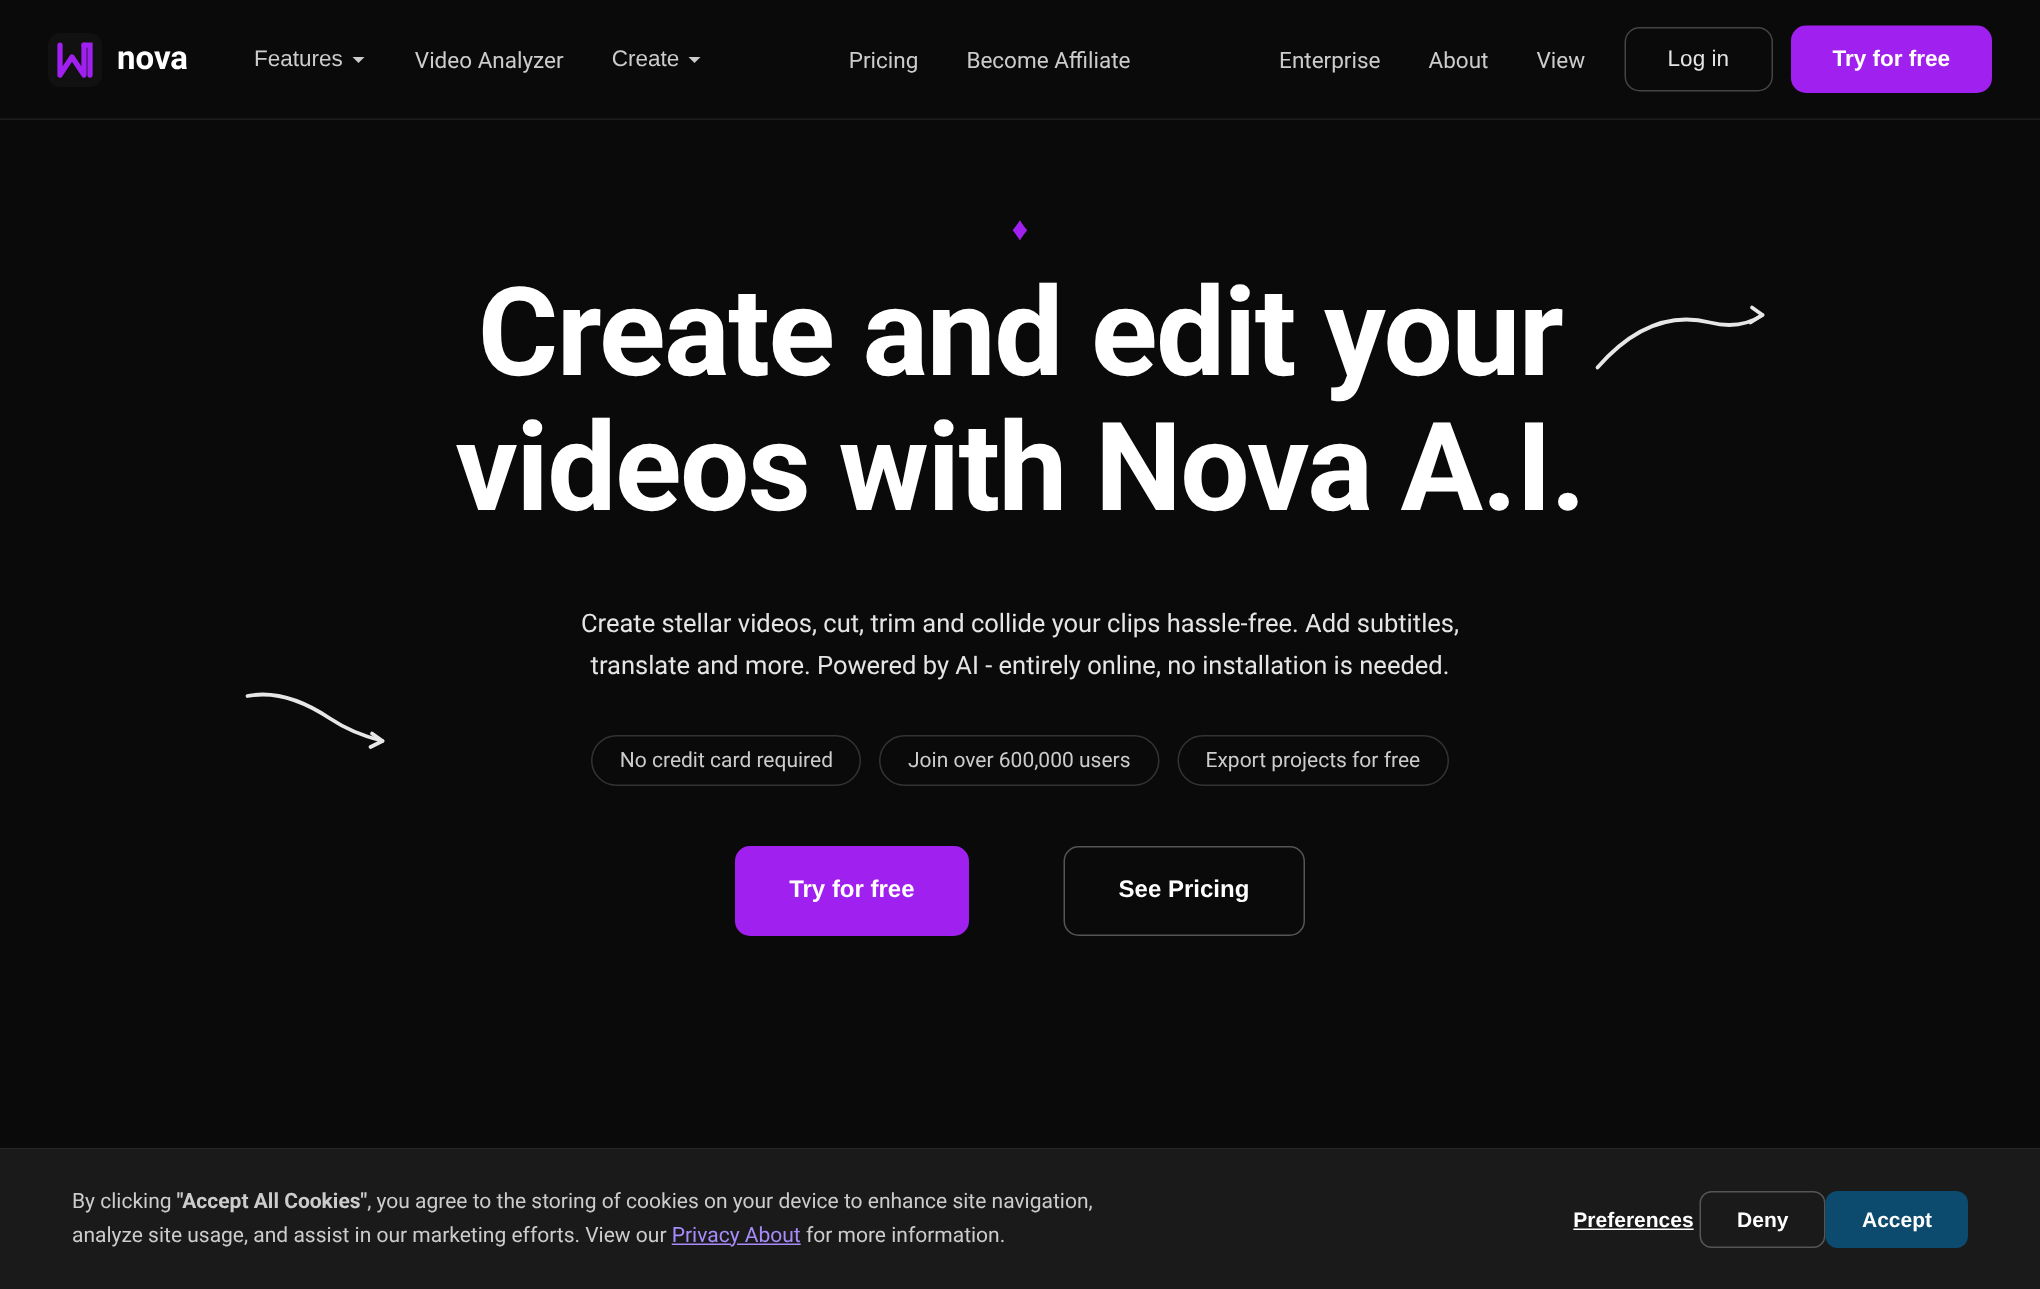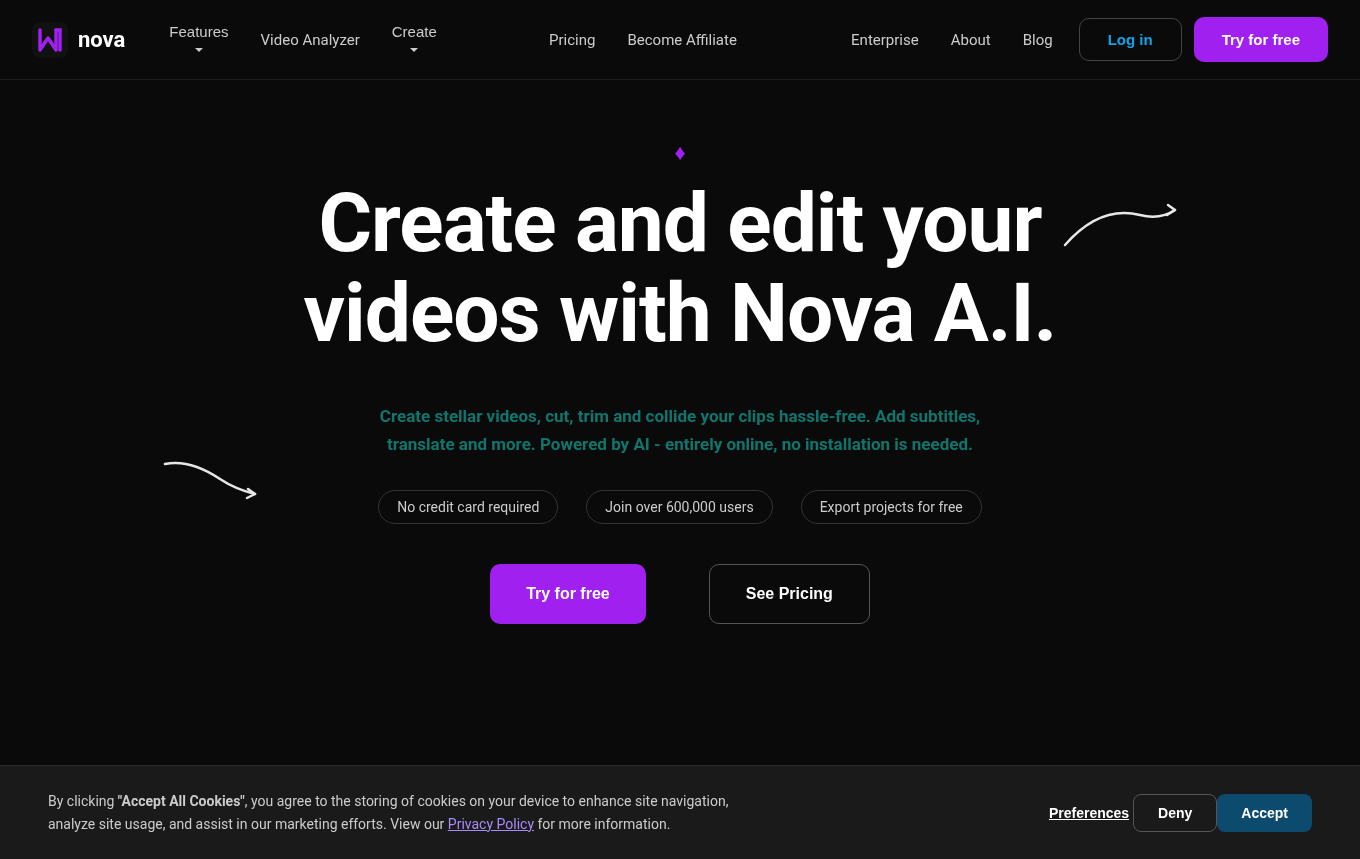--- a/index.html
+++ b/index.html
@@ -54,21 +54,20 @@
       color: #ccc;
       font-size: 15px;
       cursor: pointer;
       padding: 8px 12px;
       border-radius: 6px;
       text-decoration: none;
       display: flex;
       align-items: center;
       gap: 4px;
       transition: color 0.2s;
-      flex-direction: column;
     }
     .chevron {
       width: 12px;
       height: 12px;
       display: inline-block;
     }
 
     .nav-right {
       display: flex;
       align-items: center;
@@ -84,23 +83,23 @@
       color: #ccc;
       font-size: 15px;
       text-decoration: none;
       padding: 8px 14px;
       border-radius: 6px;
     }
 
     .btn-login {
       background: transparent;
       border: 1.5px solid #444;
-      color: #0ea5e9;
+      color: #e5e5e5;
       font-size: 15px;
-      font-weight: 700;
+      font-weight: 400;
       padding: 12px 28px;
       border-radius: 10px;
       cursor: pointer;
       transition: border-color 0.2s;
     }
 
     .btn-try {
       background: #a020f0;
       border: none;
       color: #fff;
@@ -149,30 +148,29 @@
       font-size: clamp(52px, 7vw, 82px);
       font-weight: 700;
       line-height: 1.1;
       letter-spacing: -1px;
       max-width: 800px;
       margin-bottom: 44px;
     }
 
     .hero-subtitle {
       font-size: 17px;
-      color: #0f766e;
+      color: #e5e5e5;
       max-width: 620px;
       line-height: 1.65;
       margin-bottom: 32px;
-      font-weight: bold;
     }
 
     .hero-badges {
       display: flex;
-      gap: 28px;
+      gap: 12px;
       flex-wrap: wrap;
       justify-content: flex-start;
       margin-bottom: 40px;
     }
     .badge {
       border: 1.5px solid #333;
       border-radius: 999px;
       padding: 8px 18px;
       font-size: 14px;
       color: #ccc;
@@ -315,21 +313,21 @@
     </li>
     <li>
       <a href="#">Become Affiliate</a>
     </li>
   </ul>
 
   <div class="nav-right">
     <ul class="nav-center">
       <li><a href="#">Enterprise</a></li>
       <li><a href="#">About</a></li>
-      <li><a href="#">Blog</a></li>
+      <li><a href="#">View</a></li>
     </ul>
     <button class="btn-login">Log in</button>
     <button class="btn-try">Try for free</button>
   </div>
 </nav>
 
 <section class="hero">
 
   <svg class="deco-arrow-right" viewBox="0 0 120 50" fill="none" xmlns="http://www.w3.org/2000/svg">
     <path d="M5 45 Q40 5 80 15 Q100 20 115 10" stroke="#fff" stroke-width="2.5" stroke-linecap="round" fill="none"></path>
@@ -354,20 +352,20 @@
   </div>
 
   <div class="hero-actions">
     <button class="btn-hero-primary">Try for free</button>
     <button class="btn-hero-secondary">See Pricing</button>
   </div>
 </section>
 
 <div class="cookie-banner">
   <p class="cookie-text">
-    <span>By clicking </span><strong>"Accept All Cookies"</strong><span>, you agree to the storing of cookies on your device to enhance site navigation, analyze site usage, and assist in our marketing efforts. View our </span><a href="#">Privacy Policy</a><span> for more information.</span>
+    <span>By clicking </span><strong>"Accept All Cookies"</strong><span>, you agree to the storing of cookies on your device to enhance site navigation, analyze site usage, and assist in our marketing efforts. View our </span><a href="#">Privacy About</a><span> for more information.</span>
   </p>
   <div class="cookie-actions">
     <button class="btn-preferences">Preferences</button>
     <button class="btn-deny">Deny</button>
     <button class="btn-accept">Accept</button>
   </div>
 </div>
 
 </body></html>

